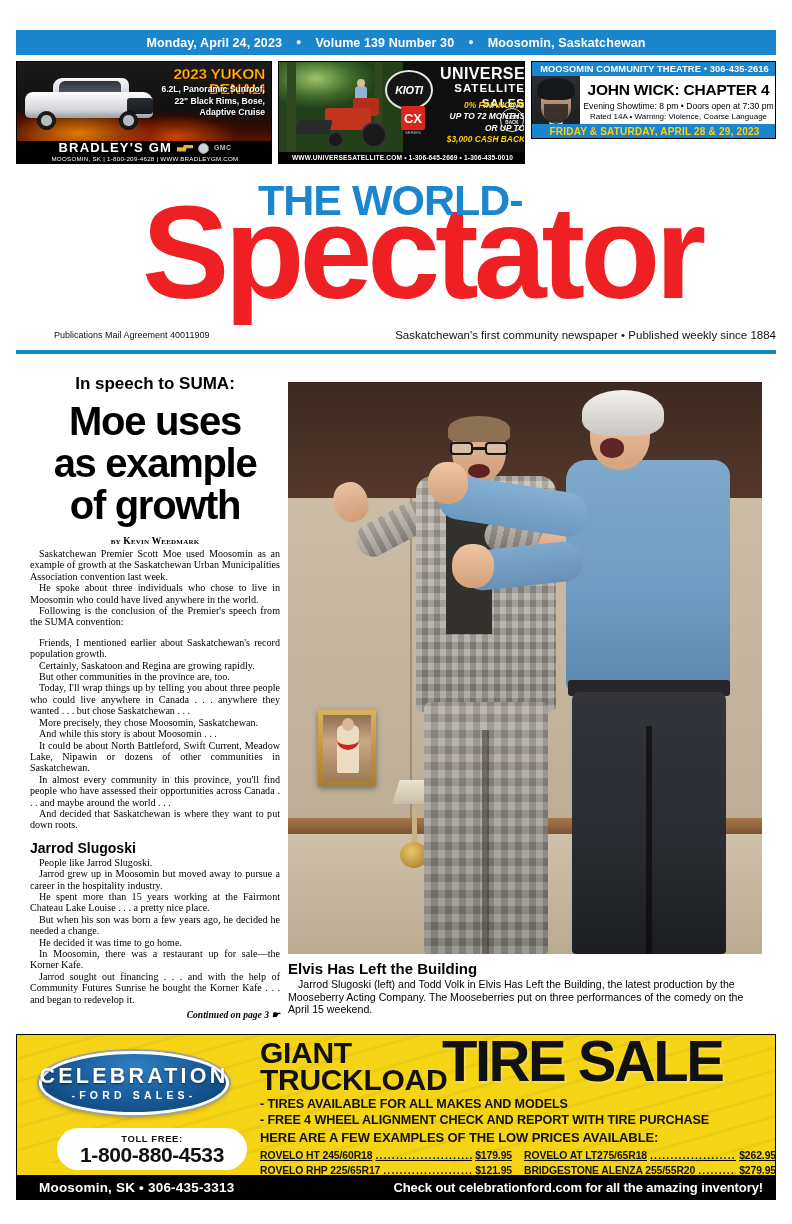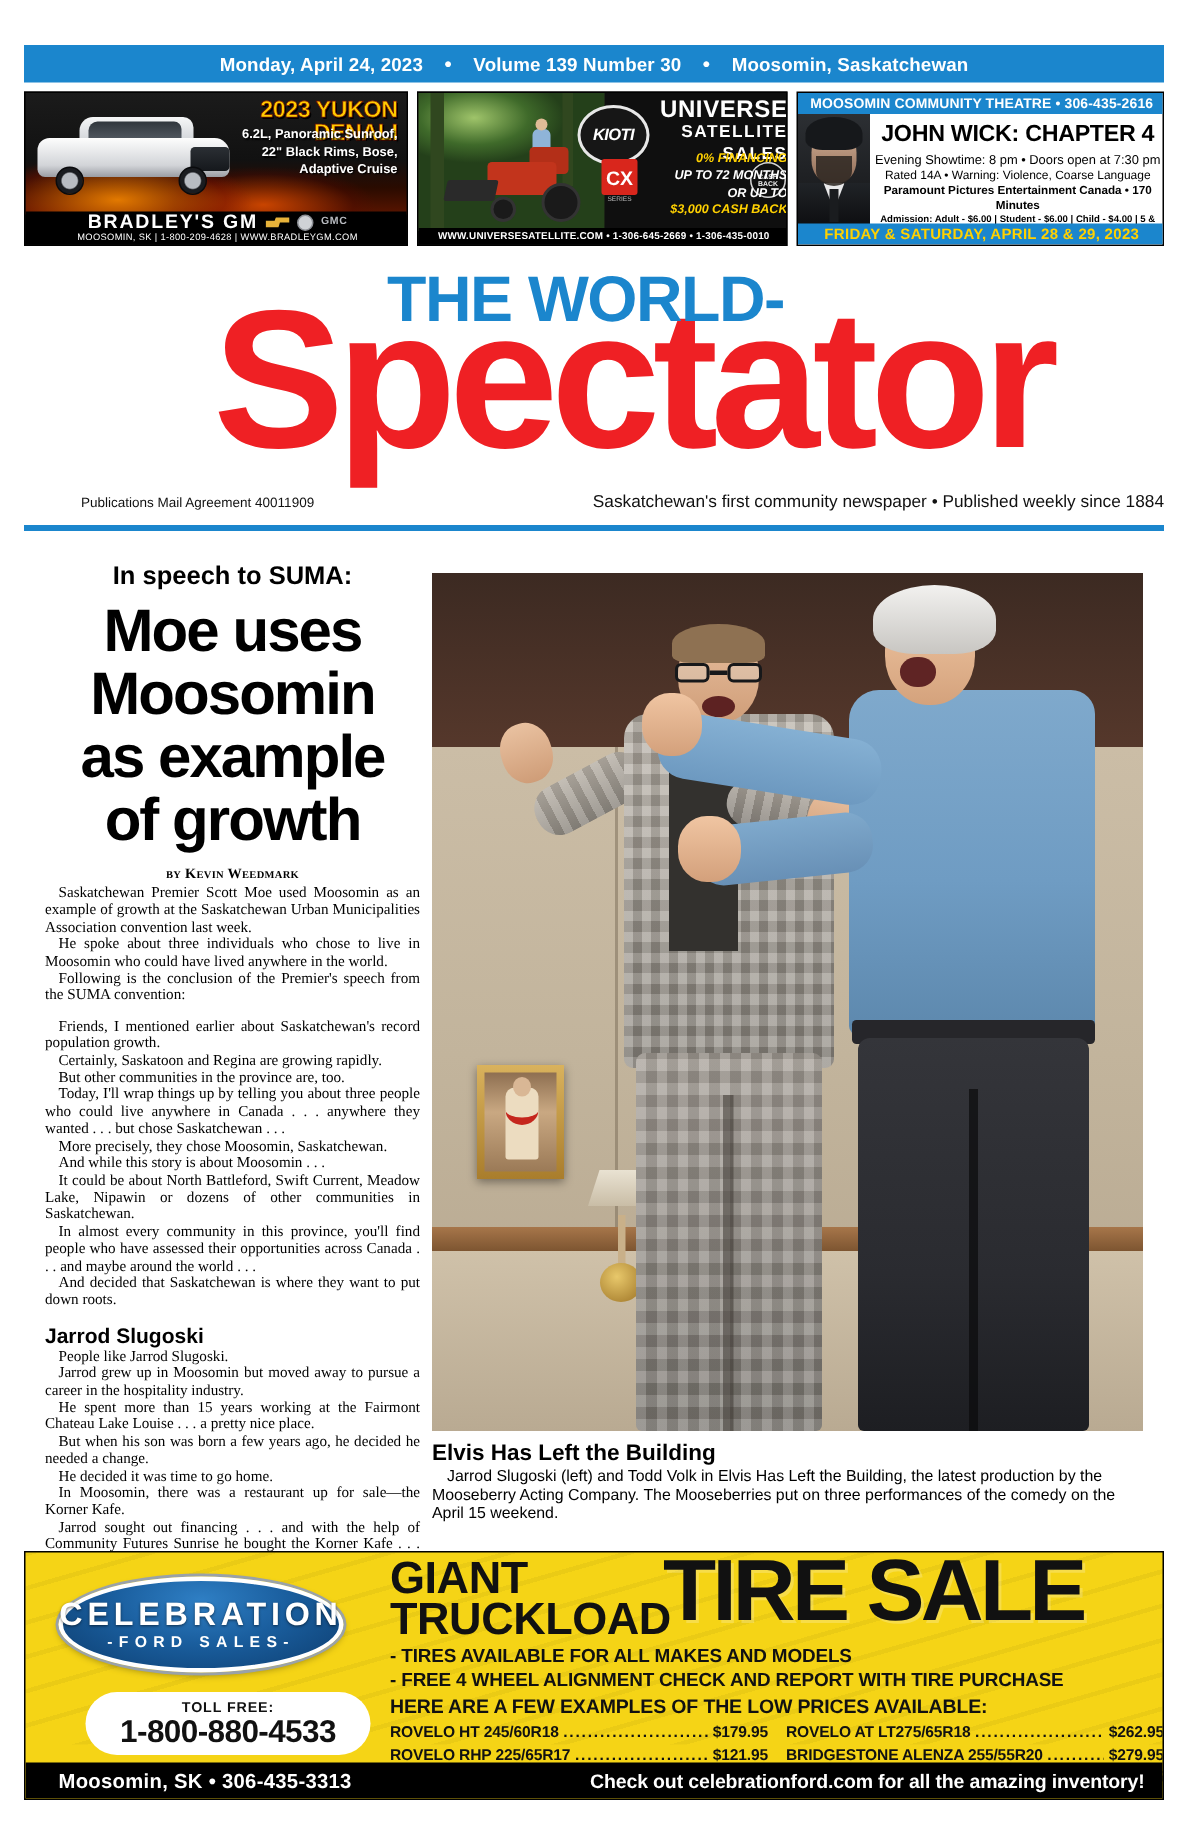--- a/index.html
+++ b/index.html
@@ -159,21 +159,21 @@
     display:flex; align-items:center; justify-content:center; text-align:center; line-height:5px;
   }
   .us-bar {
     position:absolute; left:0; bottom:0; width:247px; height:11px; background:#000;
     color:#fff; font-size:6.6px; font-weight:bold; letter-spacing:.15px;
     display:flex; align-items:center; justify-content:center;
   }
 
   
   .ad-mt {
-    position:absolute; left:515px; top:0; width:245px; height:103px;
+    position:absolute; left:515px; top:0; width:245px; height:78px;
     background:#fff; overflow:hidden; border:1px solid #000;
   }
   .mt-top {
     position:absolute; left:0; top:0; width:245px; height:14px;
     background:#1b86cd; color:#fff; font-weight:bold; font-size:9.3px;
     display:flex; align-items:center; justify-content:center; letter-spacing:.1px;
   }
   .mt-bot {
     position:absolute; left:0; bottom:0; width:245px; height:14px;
     background:#1b86cd; color:#ffd100; font-weight:bold; font-size:10px;
@@ -457,21 +457,21 @@
   .tr-giant { position:absolute; left:243px; top:3px; font-weight:bold; font-size:30px; line-height:29px; color:#111; letter-spacing:-.3px; }
   .tr-truck { position:absolute; left:243px; top:30px; font-weight:bold; font-size:30px; line-height:29px; color:#111; letter-spacing:-.3px; }
   .tr-sale {
     position:absolute; left:425px; top:-2px; font-weight:bold; font-size:58px; line-height:56px;
     color:#111; letter-spacing:-2.5px;
     text-shadow:2px 2px 0 rgba(255,255,255,.22);
   }
   .tr-b1 { position:absolute; left:243px; top:62px; font-weight:bold; font-size:12.6px; color:#111; letter-spacing:-.1px; }
   .tr-b2 { position:absolute; left:243px; top:78px; font-weight:bold; font-size:12.6px; color:#111; letter-spacing:-.1px; }
   .tr-b3 { position:absolute; left:243px; top:95px; font-weight:bold; font-size:13px; color:#111; letter-spacing:-.1px; }
-  .tr-cols { position:absolute; left:243px; top:113px; width:517px; display:flex; gap:12px; }
+  .tr-cols { position:absolute; left:243px; top:113px; width:517px; display:flex; gap:12px;text-decoration:underline; }
   .tr-col { width:252px; }
   .tr-row {
     display:flex; align-items:baseline; font-weight:bold; font-size:10.4px; color:#111;
     line-height:15px; letter-spacing:-.1px;
   }
   .tr-row .nm { white-space:nowrap; }
   .tr-row .dots { flex:1; overflow:hidden; white-space:nowrap; letter-spacing:1.2px; margin:0 3px; }
   .tr-row .pr { white-space:nowrap; }
 
   .tirad-foot {
@@ -584,21 +584,20 @@
     <div class="mh-tag">Saskatchewan's first community newspaper • Published weekly since 1884</div>
   </div>
   <div class="mh-rule"></div>
 
   <div class="content">
 
     <div class="col-left">
       <div class="kicker">In speech to SUMA:</div>
       <div class="headline">
         <div>Moe uses</div>
-        <div>Moosomin</div>
         <div>as example</div>
         <div>of growth</div>
       </div>
       <div class="byline">by Kevin Weedmark</div>
       <div class="bodytext">
         <p>Saskatchewan Premier Scott Moe used Moosomin as an example of growth at the Saskatchewan Urban Municipalities Association convention last week.</p>
         <p>He spoke about three individuals who chose to live in Moosomin who could have lived anywhere in the world.</p>
         <p>Following is the conclusion of the Premier's speech from the SUMA convention:</p>
         <p class="gap">Friends, I mentioned earlier about Saskatchewan's record population growth.</p>
         <p>Certainly, Saskatoon and Regina are growing rapidly.</p>

